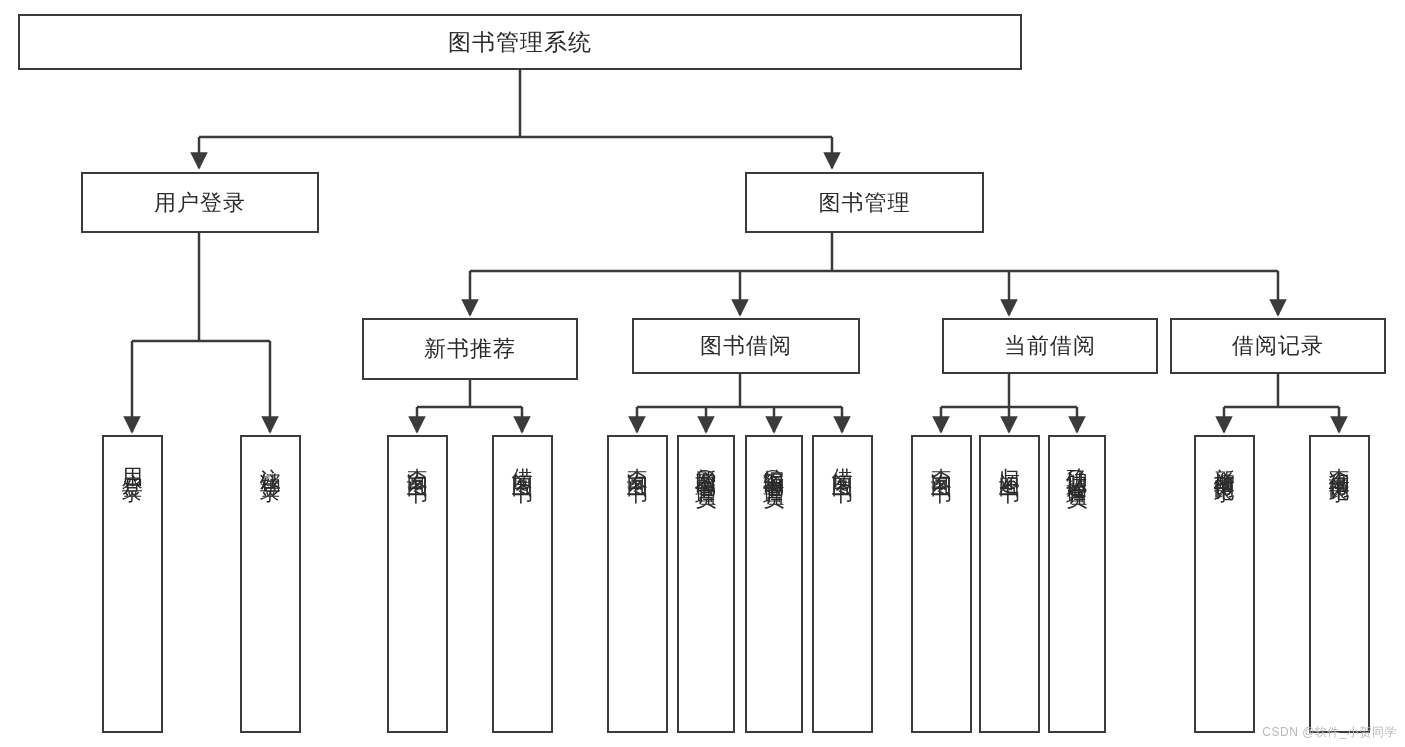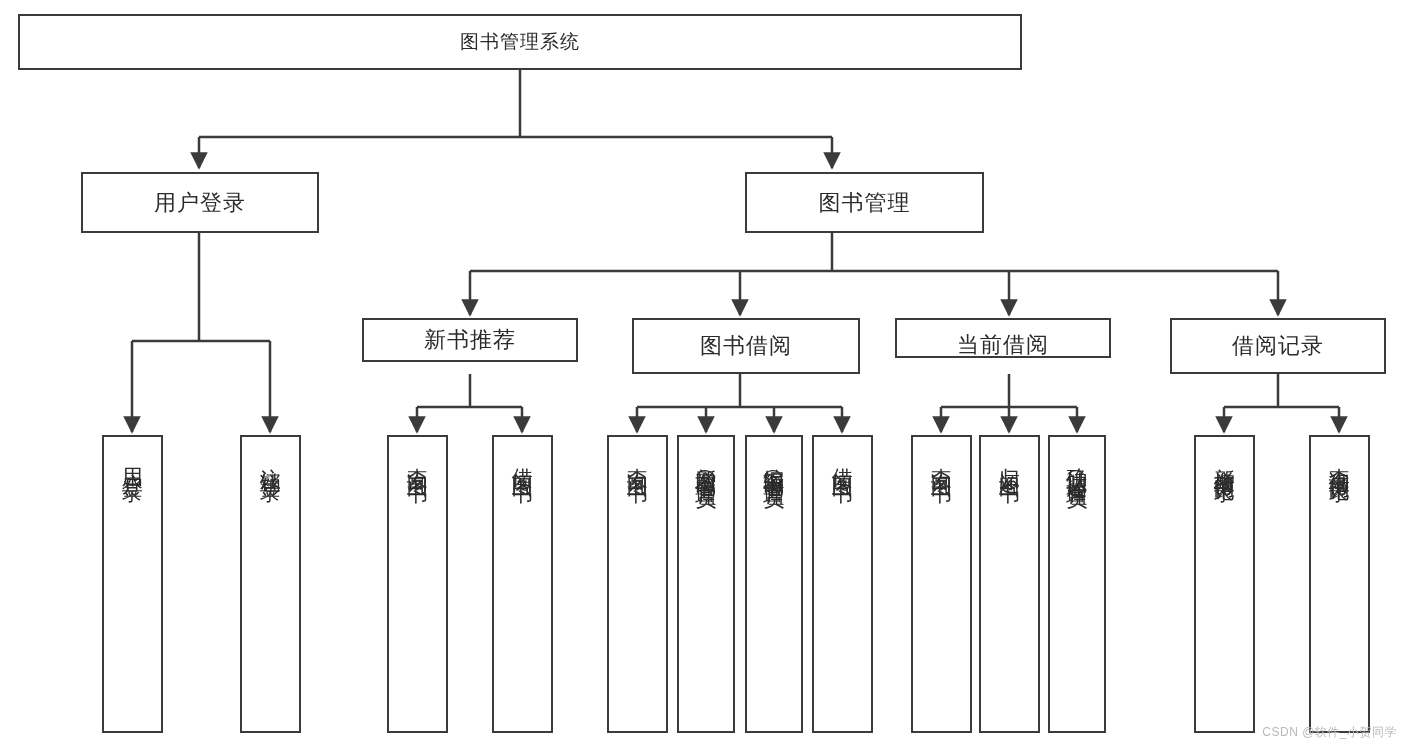--- a/index.html
+++ b/index.html
@@ -41,21 +41,21 @@
     text-align: center;
     white-space: pre-line;
     line-height: 1.05;
   }
   
   .node.horizontal .node-label {
     font-size: 22px;
     letter-spacing: 1px;
   }
   .node.root .node-label {
-    font-size: 19px;
+    font-size: 23px;
   }
   
   .node.vertical {
     align-items: flex-start;
     padding-top: 14px;
   }
   .node.vertical .node-label {
     writing-mode: vertical-rl;
     text-orientation: upright;
     font-size: 21px;
@@ -138,27 +138,27 @@
     <span class="node-label">图书管理系统</span>
   </div>
 
   <div class="node horizontal" style="left:81px; top:172px; width:238px; height:61px;">
     <span class="node-label">用户登录</span>
   </div>
   <div class="node horizontal" style="left:712px; top:172px; width:239px; height:61px;margin-left:33px;">
     <span class="node-label">图书管理</span>
   </div>
 
-  <div class="node horizontal" style="left:362px; top:318px; width:216px; height:44px;">
+  <div class="node horizontal" style="left:362px; top:318px; width:216px; height:62px;">
     <span class="node-label">新书推荐</span>
   </div>
   <div class="node horizontal" style="left:632px; top:318px; width:228px; height:56px;">
     <span class="node-label">图书借阅</span>
   </div>
-  <div class="node horizontal" style="left:895px; top:318px; width:216px; height:40px;align-items:flex-end;">
+  <div class="node horizontal" style="left:942px; top:318px; width:216px; height:56px;">
     <span class="node-label">当前借阅</span>
   </div>
   <div class="node horizontal" style="left:1170px; top:318px; width:216px; height:56px;">
     <span class="node-label">借阅记录</span>
   </div>
 
   <div class="node vertical" style="left:102px; top:435px; width:61px; height:298px;">
     <span class="node-label">用户登录</span>
   </div>
   <div class="node vertical" style="left:240px; top:435px; width:61px; height:298px;">

